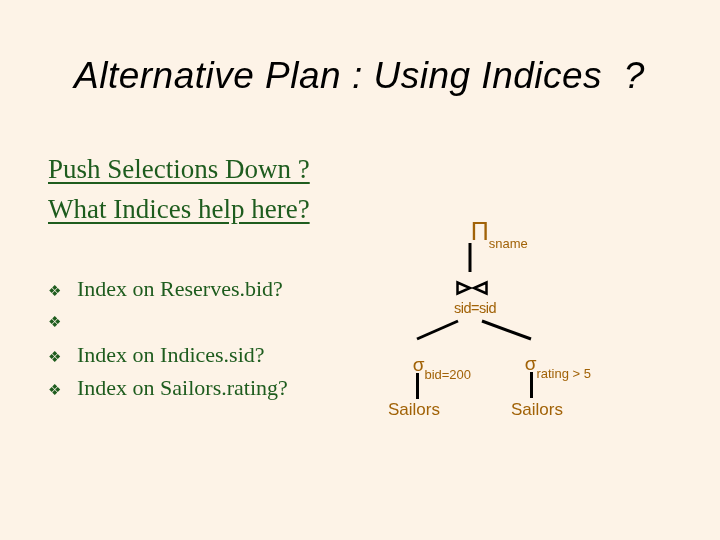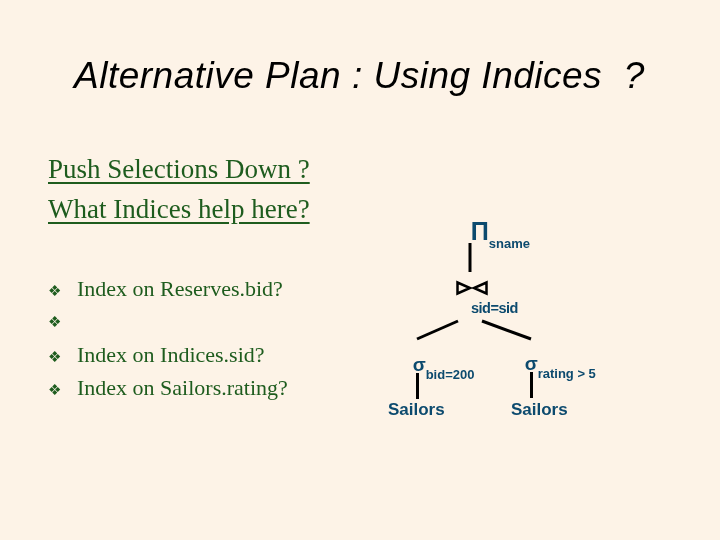--- a/index.html
+++ b/index.html
@@ -71,34 +71,34 @@
     width: 230px;
     height: 240px;
     color: #000;
   }
   .tree svg { position: absolute; left: 0; top: 0; }
 
   .tree-node {
     position: absolute;
     white-space: pre;
     font-family: "Liberation Sans", sans-serif;
-    font-weight: bold;
-    color: #0c4a6e;
+    font-weight: normal;
+    color: #a16207;
   }
   .op-pi   { font-size: 25px; line-height: 25px; }
   .op-sigma{ font-size: 19px; line-height: 19px; }
   .sub {
     font-size: 13px;
     position: relative;
     top: 8px;
     letter-spacing: 0;
   }
   .node-pi    { left: 74px;  top: 6px; }
   .node-join-label {
-    left: 101px; top: 105px;
+    left: 84px; top: 105px;
     font-size: 14.5px;
     letter-spacing: -0.5px;
     text-align: right;
   }
   .node-sigma-left  { left: 16px;  top: 142px; }
   .node-sigma-right { left: 128px; top: 141px; }
   .leaf {
     font-size: 17px;
   }
   .leaf-reserves { left: 18px;  top: 205px; }

